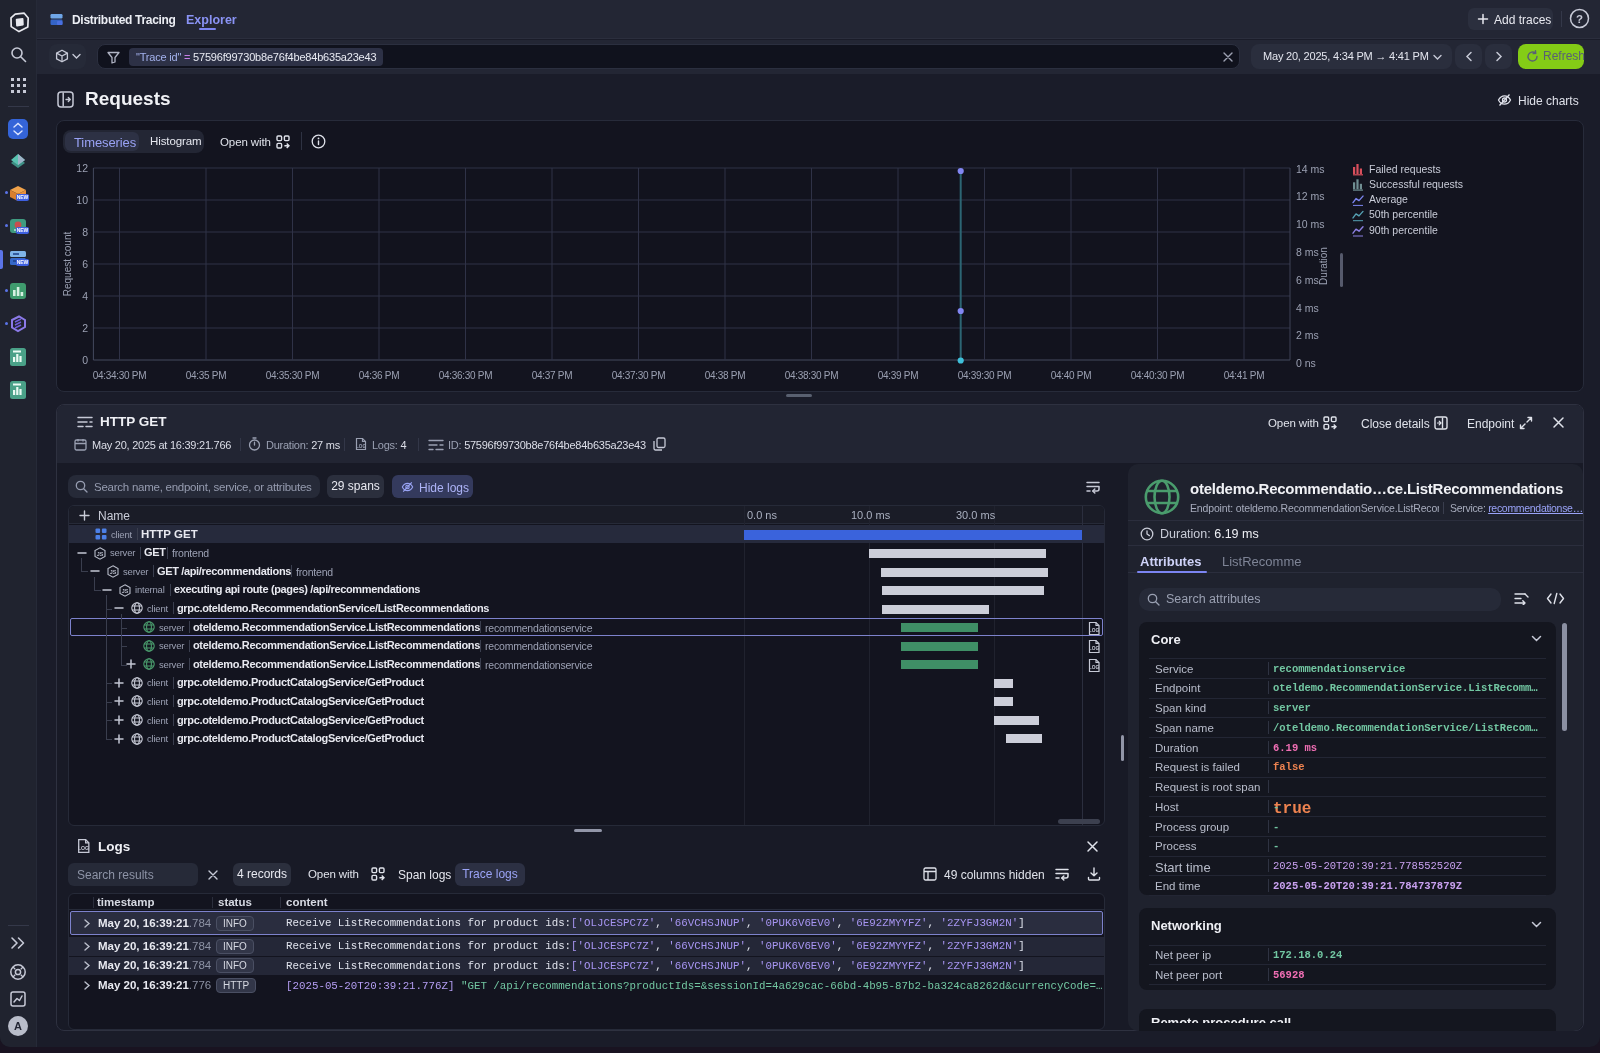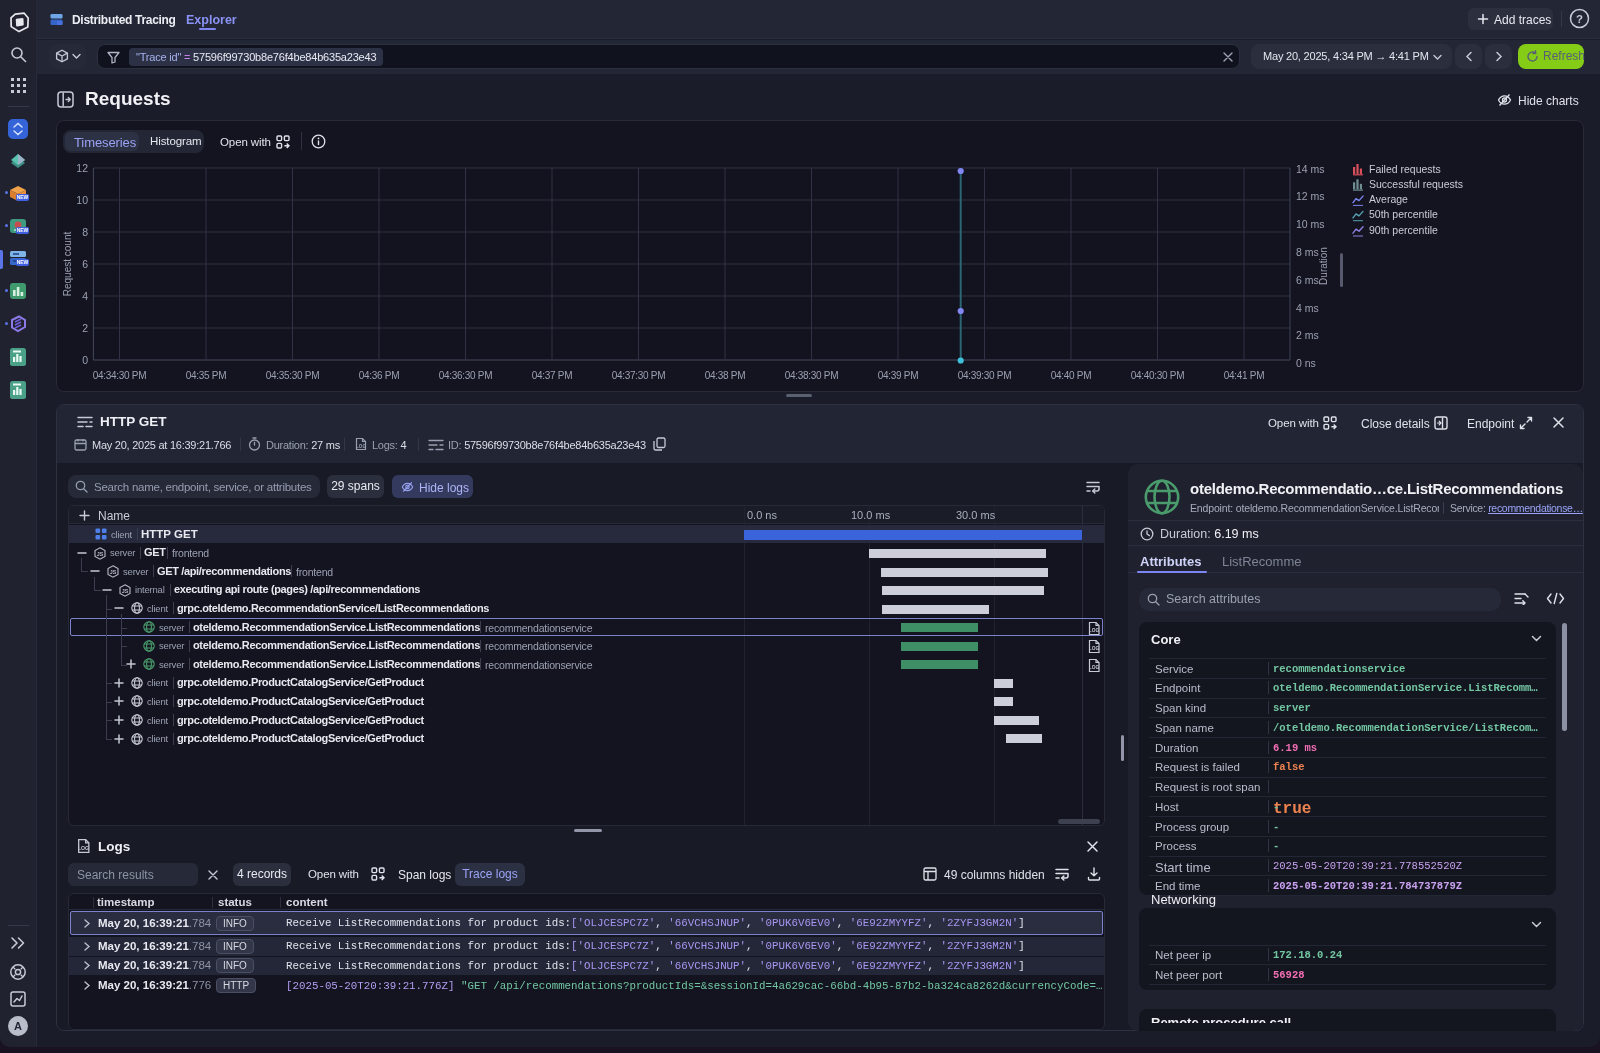--- a/index.html
+++ b/index.html
@@ -821,21 +821,21 @@
       <div class="ab" style="left:21px;top:391.5px;width:397px;height:1px;background:#232634"></div>
       <div class="ab" style="left:27px;top:396.0px;font-size:13px;color:#b9bdcb;white-space:nowrap">Start time</div>
       <div class="ab" style="left:140px;top:395.0px;width:1px;height:13px;background:#2f3342"></div>
       <div class="ab" style="left:145px;top:396.0px;font-size:10.5px;color:#c9a1f0;white-space:nowrap;font-family:Liberation Mono,monospace;font-weight:normal">2025-05-20T20:39:21.778552520Z</div>
       <div class="ab" style="left:21px;top:411.25px;width:397px;height:1px;background:#232634"></div>
       <div class="ab" style="left:27px;top:415.75px;font-size:11.5px;color:#b9bdcb;white-space:nowrap">End time</div>
       <div class="ab" style="left:140px;top:414.75px;width:1px;height:13px;background:#2f3342"></div>
       <div class="ab" style="left:145px;top:415.75px;font-size:10.5px;color:#c9a1f0;white-space:nowrap;font-family:Liberation Mono,monospace;font-weight:bold">2025-05-20T20:39:21.784737879Z</div>
       <div class="ab" style="left:21px;top:431.0px;width:397px;height:1px;background:#232634"></div>
       <div class="ab" style="left:11px;top:444px;width:417px;height:82px;background:#14161f;border-radius:8px"></div>
-      <div class="ab" style="left:23px;top:428px;font-size:13px;font-weight:normal;color:#eff0f5;white-space:nowrap">Networking</div>
+      <div class="ab" style="left:23px;top:454px;font-size:13px;font-weight:bold;color:#eff0f5;white-space:nowrap">Networking</div>
       <svg class="ab" style="left:403px;top:457px" width="11" height="8" viewBox="0 0 11 8">
             <path d="M1.5 1.5 L5.5 5.5 L9.5 1.5" fill="none" stroke="#c6c9d6" stroke-width="1.5" stroke-linecap="round"></path>
           </svg>
       <div class="ab" style="left:21px;top:480.5px;width:397px;height:1px;background:#232634"></div>
       <div class="ab" style="left:27px;top:485.0px;font-size:11.5px;color:#b9bdcb;white-space:nowrap">Net peer ip</div>
       <div class="ab" style="left:140px;top:484.0px;width:1px;height:13px;background:#2f3342"></div>
       <div class="ab" style="left:145px;top:485.0px;font-size:10.5px;color:#72c7a2;white-space:nowrap;font-family:Liberation Mono,monospace;font-weight:bold">172.18.0.24</div>
       <div class="ab" style="left:21px;top:500.25px;width:397px;height:1px;background:#232634"></div>
       <div class="ab" style="left:27px;top:504.75px;font-size:11.5px;color:#b9bdcb;white-space:nowrap">Net peer port</div>
       <div class="ab" style="left:140px;top:503.75px;width:1px;height:13px;background:#2f3342"></div>

